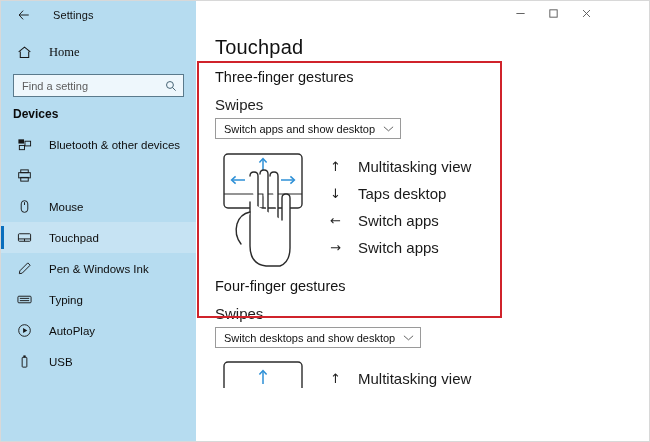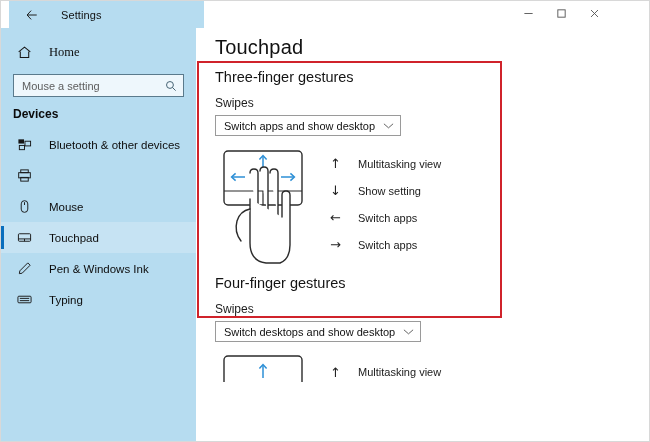--- a/index.html
+++ b/index.html
@@ -11,21 +11,21 @@
   }
   .window {
     position: relative;
     width: 650px; height: 442px;
     background: #ffffff;
     border: 1px solid #d8d8d8;
     overflow: hidden;
   }
   
   .titlebar {
-    position: absolute; top: 0; left: 8px;
+    position: absolute; top: 0; left: 0;
     width: 602px; height: 27px;
     display: flex; align-items: center;
     z-index: 30;
   }
   .titlebar-left {
     width: 195px; height: 27px;
     background: #b6dcf0;
     display: flex; align-items: center;
     padding-left: 12px;
   }
@@ -109,21 +109,21 @@
   }
   .page-title {
     font-size: 20px; color: #111; font-weight: normal;
     margin: 8px 0 0 19px; letter-spacing: .2px;
   }
   .section-title {
     font-size: 14.5px; color: #141414;
     margin: 10px 0 0 19px;
   }
   .sub-label {
-    font-size: 12px; color: #1d1d1d;
+    font-size: 15px; color: #1d1d1d;
     margin: 11px 0 5px 19px;
   }
   .dropdown {
     height: 21px; border: 1px solid #9a9a9a;
     background: #ffffff; margin-left: 19px;
     display: inline-flex; align-items: center;
     padding: 0 6px 0 8px;
   }
   .dropdown .dval {
     font-size: 11px; color: #111; white-space: nowrap;
@@ -143,21 +143,21 @@
   }
   .g-row {
     display: flex; align-items: center; height: 27px;
   }
   .g-arrow {
     width: 20px; font-size: 13px; color: #222;
     text-align: left; flex: 0 0 20px;
     font-family: "DejaVu Sans", sans-serif;
   }
   .g-text {
-    font-size: 11px; color: #1a1a1a; margin-left: 8px;
+    font-size: 15px; color: #1a1a1a; margin-left: 8px;
     white-space: nowrap;
   }
 
   
   .redbox {
     position: absolute;
     left: 196px; top: 60px;
     width: 305px; height: 257px;
     border: 2px solid #d0232b;
     pointer-events: none;
@@ -209,21 +209,21 @@
         <svg width="15" height="15" viewBox="0 0 16 16">
           <path d="M1.8 7.4 L8 2.3 L14.2 7.4" fill="none" stroke="#161616" stroke-width="1.1"></path>
           <path d="M3.5 7 L3.5 13.4 L12.5 13.4 L12.5 7" fill="none" stroke="#161616" stroke-width="1.1"></path>
         </svg>
       </span>
       <span class="lbl">Home</span>
     </div>
 
     <div class="search-wrap">
       <div class="search-box">
-        <span class="ph">Mouse a setting</span>
+        <span class="ph">Find a setting</span>
         <span class="sico">
           <svg width="12" height="12" viewBox="0 0 14 14">
             <circle cx="5.8" cy="5.8" r="4" fill="none" stroke="#3c5a6b" stroke-width="1.1"></circle>
             <line x1="8.8" y1="8.8" x2="12.4" y2="12.4" stroke="#3c5a6b" stroke-width="1.1"></line>
           </svg>
         </span>
       </div>
     </div>
 
     <div class="group-hdr">Devices</div>
@@ -283,21 +283,39 @@
       <span class="ico">
         <svg width="15" height="15" viewBox="0 0 16 16">
           <rect x="1" y="4.5" width="14" height="7" rx="1" fill="none" stroke="#161616" stroke-width="1"></rect>
           <line x1="3" y1="6.8" x2="13" y2="6.8" stroke="#161616" stroke-width="1"></line>
           <line x1="3" y1="9.2" x2="13" y2="9.2" stroke="#161616" stroke-width="1"></line>
         </svg>
       </span>
       <span class="lbl">Typing</span>
     </div>
 
-
+    <div class="side-row nav-item">
+      <span class="ico">
+        <svg width="15" height="15" viewBox="0 0 16 16">
+          <circle cx="8" cy="8" r="6.2" fill="none" stroke="#161616" stroke-width="1"></circle>
+          <path d="M6.5 5.3 L11 8 L6.5 10.7 Z" fill="#161616"></path>
+        </svg>
+      </span>
+      <span class="lbl">AutoPlay</span>
+    </div>
+
+    <div class="side-row nav-item">
+      <span class="ico">
+        <svg width="15" height="15" viewBox="0 0 16 16">
+          <rect x="5.5" y="3.5" width="5" height="10.5" rx="0.8" fill="none" stroke="#161616" stroke-width="1"></rect>
+          <rect x="6.8" y="1.5" width="2.4" height="2" fill="#161616"></rect>
+        </svg>
+      </span>
+      <span class="lbl">USB</span>
+    </div>
   </div>
 
   <div class="main">
 
     <div class="page-title">Touchpad</div>
 
     <div>
       <div class="section-title">Three-finger gestures</div>
 
       <div class="sub-label">Swipes</div>
@@ -339,21 +357,21 @@
           </svg>
         </div>
 
         <div class="gesture-list">
           <div class="g-row">
             <span class="g-arrow">↑</span>
             <span class="g-text">Multitasking view</span>
           </div>
           <div class="g-row">
             <span class="g-arrow">↓</span>
-            <span class="g-text">Show setting</span>
+            <span class="g-text">Taps desktop</span>
           </div>
           <div class="g-row">
             <span class="g-arrow">←</span>
             <span class="g-text">Switch apps</span>
           </div>
           <div class="g-row">
             <span class="g-arrow">→</span>
             <span class="g-text">Switch apps</span>
           </div>
         </div>

